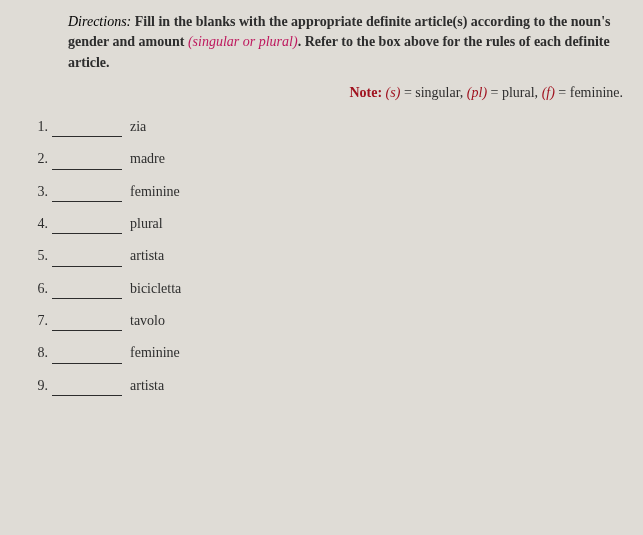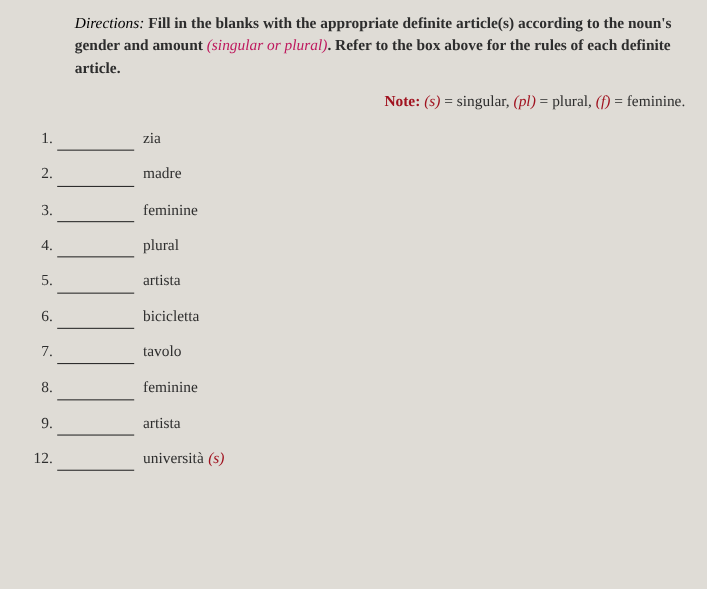--- a/index.html
+++ b/index.html
@@ -142,22 +142,16 @@
       <span class="blank"></span>
       <span class="word">feminine</span>
       <span class="annot"></span>
     </div>
     <div class="row">
       <span class="num">9.</span>
       <span class="blank"></span>
       <span class="word">artista</span>
       <span class="annot"></span>
     </div>
-    <div class="row">
-      <span class="num">12.</span>
-      <span class="blank"></span>
-      <span class="word">università</span>
-      <span class="annot">(s)</span>
-    </div>
 
   </div>
 
 </div>
 
 </body></html>

